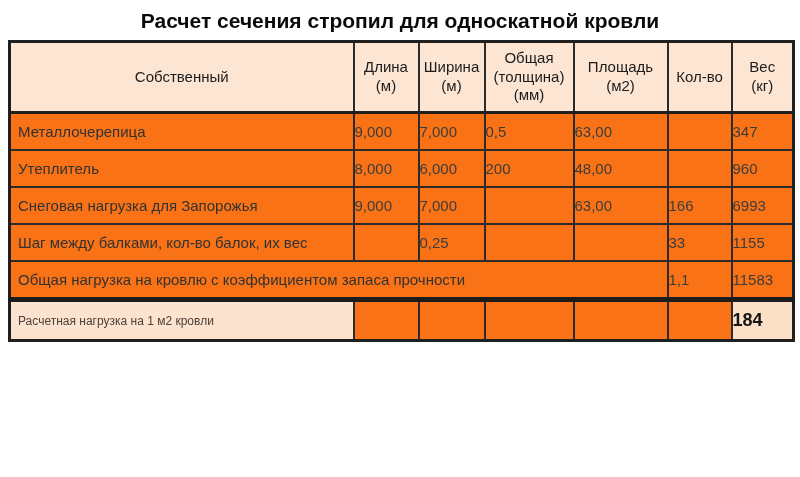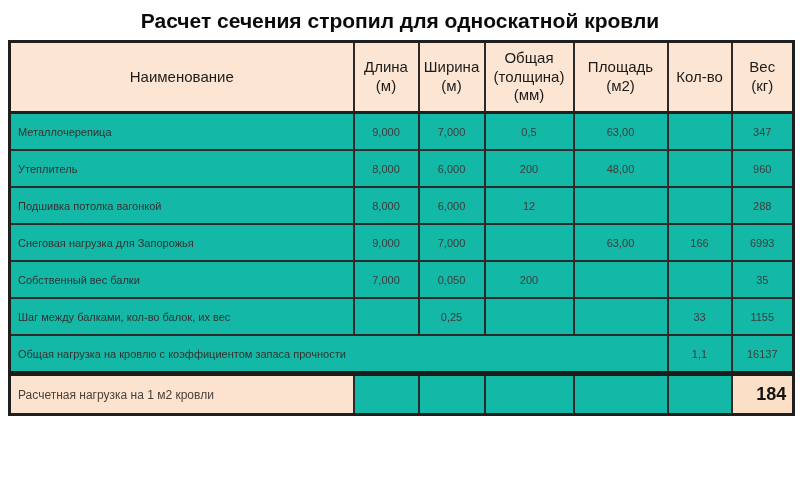--- a/index.html
+++ b/index.html
@@ -34,64 +34,63 @@
     font-weight:400;
     color:#1c1c1c;
     white-space:pre-line;
     line-height:1.25;
     text-align:center;
     vertical-align:middle;
     border-bottom:3px solid #1f1f1f;
   }
   td {
     height:35px;
-    font-size:11px;
+    font-size:15px;
     color:#3c3c3c;
-    background:#14b8a6;
+    background:#f97316;
     vertical-align:middle;
   }
   td.name {
     text-align:left;
     padding:0 4px 0 7px;
     color:#323232;
   }
-  td.num { text-align:center; }
+  td.num { }
   tr.result td { border-top:5px solid #1c1c1c; height:37px; }
   tr.result td.name {
     background:#fbe3d0;
     color:#4e4138;
     font-size:12px;
   }
   tr.result td.rweight {
     background:#fbdfc7;
     color:#141414;
     font-weight:700;
     font-size:18px;
-    padding-left:18px;
   }
 </style>
 </head>
 <body>
 
 <div>
   <div class="title">Расчет сечения стропил для односкатной кровли</div>
 
   <table>
     <colgroup>
       <col style="width:344px">
       <col style="width:65px">
       <col style="width:66px">
       <col style="width:89px">
       <col style="width:94px">
       <col style="width:64px">
       <col style="width:62px">
     </colgroup>
     <thead>
       <tr>
-        <th>Наименование</th>
+        <th>Собственный</th>
         <th>Длина
 (м)</th>
         <th>Ширина
 (м)</th>
         <th>Общая
 (толщина)
 (мм)</th>
         <th>Площадь
 (м2)</th>
         <th>Кол-во</th>
@@ -112,59 +111,41 @@
       <tr>
         <td class="name">Утеплитель</td>
         <td class="num">8,000</td>
         <td class="num">6,000</td>
         <td class="num">200</td>
         <td class="num">48,00</td>
         <td class="num"></td>
         <td class="num">960</td>
       </tr>
       <tr>
-        <td class="name">Подшивка потолка вагонкой</td>
-        <td class="num">8,000</td>
-        <td class="num">6,000</td>
-        <td class="num">12</td>
-        <td class="num"></td>
-        <td class="num"></td>
-        <td class="num">288</td>
-      </tr>
-      <tr>
         <td class="name">Снеговая нагрузка для Запорожья</td>
         <td class="num">9,000</td>
         <td class="num">7,000</td>
         <td class="num"></td>
         <td class="num">63,00</td>
         <td class="num">166</td>
         <td class="num">6993</td>
-      </tr>
-      <tr>
-        <td class="name">Собственный вес балки</td>
-        <td class="num">7,000</td>
-        <td class="num">0,050</td>
-        <td class="num">200</td>
-        <td class="num"></td>
-        <td class="num"></td>
-        <td class="num">35</td>
       </tr>
       <tr>
         <td class="name">Шаг между балками, кол-во балок, их вес</td>
         <td class="num"></td>
         <td class="num">0,25</td>
         <td class="num"></td>
         <td class="num"></td>
         <td class="num">33</td>
         <td class="num">1155</td>
       </tr>
       <tr>
         <td class="name" colspan="5">Общая нагрузка на кровлю с коэффициентом запаса прочности</td>
         <td class="num">1,1</td>
-        <td class="num">16137</td>
+        <td class="num">11583</td>
       </tr>
       <tr class="result">
         <td class="name">Расчетная нагрузка на 1 м2 кровли</td>
         <td class="num"></td>
         <td class="num"></td>
         <td class="num"></td>
         <td class="num"></td>
         <td class="num"></td>
         <td class="num rweight">184</td>
       </tr>

